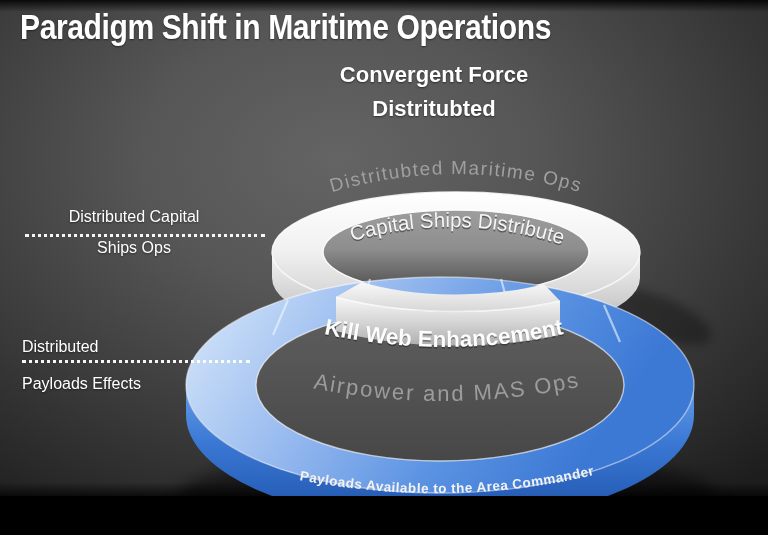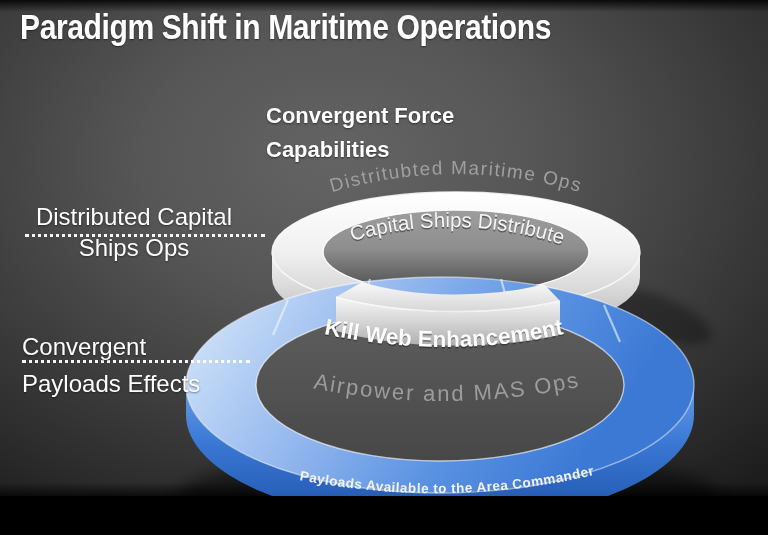--- a/index.html
+++ b/index.html
@@ -12,57 +12,56 @@
     font-family:"Liberation Sans", sans-serif;
   }
   .title{
     position:absolute;left:20px;top:7px;
     color:#fff;font-size:35px;font-weight:700;line-height:40px;
     white-space:nowrap;letter-spacing:-.5px;
     transform:scaleX(.86);transform-origin:left top;
     text-shadow:0 1px 2px rgba(0,0,0,.5);
   }
   .subtitle{
-    position:absolute;left:266px;top:58px;width:320px;
-    color:#fff;font-size:22px;font-weight:700;line-height:34px;
+    position:absolute;left:274px;top:58px;width:320px;
+    color:#fff;font-size:22px;font-weight:700;text-align:center;line-height:34px;
     text-shadow:0 1px 2px rgba(0,0,0,.5);
-    margin-top:41px;
   }
-  .callout{position:absolute;color:#fff;font-size:24px;line-height:37px;z-index:3;
+  .callout{position:absolute;color:#fff;font-size:16px;line-height:37px;z-index:3;
     text-shadow:0 1px 2px rgba(0,0,0,.45);}
   .callout.c1{left:23px;top:201px;width:222px;text-align:center;line-height:31px;}
   .callout.c2{left:22px;top:328px;text-align:left;}
   .leader{position:absolute;height:0;border-top:3px dotted rgba(255,255,255,.95);z-index:2;}
   .leader.l1{left:25px;top:234px;width:240px;}
   .leader.l2{left:22px;top:360px;width:228px;}
   .diagram{position:absolute;left:0;top:0;z-index:1;}
   svg text{font-family:"Liberation Sans", sans-serif;}
 </style>
 </head>
 <body>
 
 <div class="slide">
 
   <div class="title">Paradigm Shift in Maritime Operations</div>
 
   <div class="subtitle">
     <div>Convergent Force</div>
-    <div>Capabilities</div>
+    <div>Distritubted</div>
   </div>
 
   <div class="leader l1"></div>
   <div class="leader l2"></div>
 
   <div class="callout c1">
     <div>Distributed Capital</div>
     <div>Ships Ops</div>
   </div>
 
   <div class="callout c2">
-    <div>Convergent</div>
+    <div>Distributed</div>
     <div>Payloads Effects</div>
   </div>
 
   <svg class="diagram" width="768" height="535" viewBox="0 0 768 535">
     <defs>
       <filter id="blur8" x="-40%" y="-40%" width="180%" height="180%">
           <feGaussianBlur stdDeviation="8"></feGaussianBlur>
         </filter>
       <filter id="blur5" x="-40%" y="-40%" width="180%" height="180%">
           <feGaussianBlur stdDeviation="5"></feGaussianBlur>

